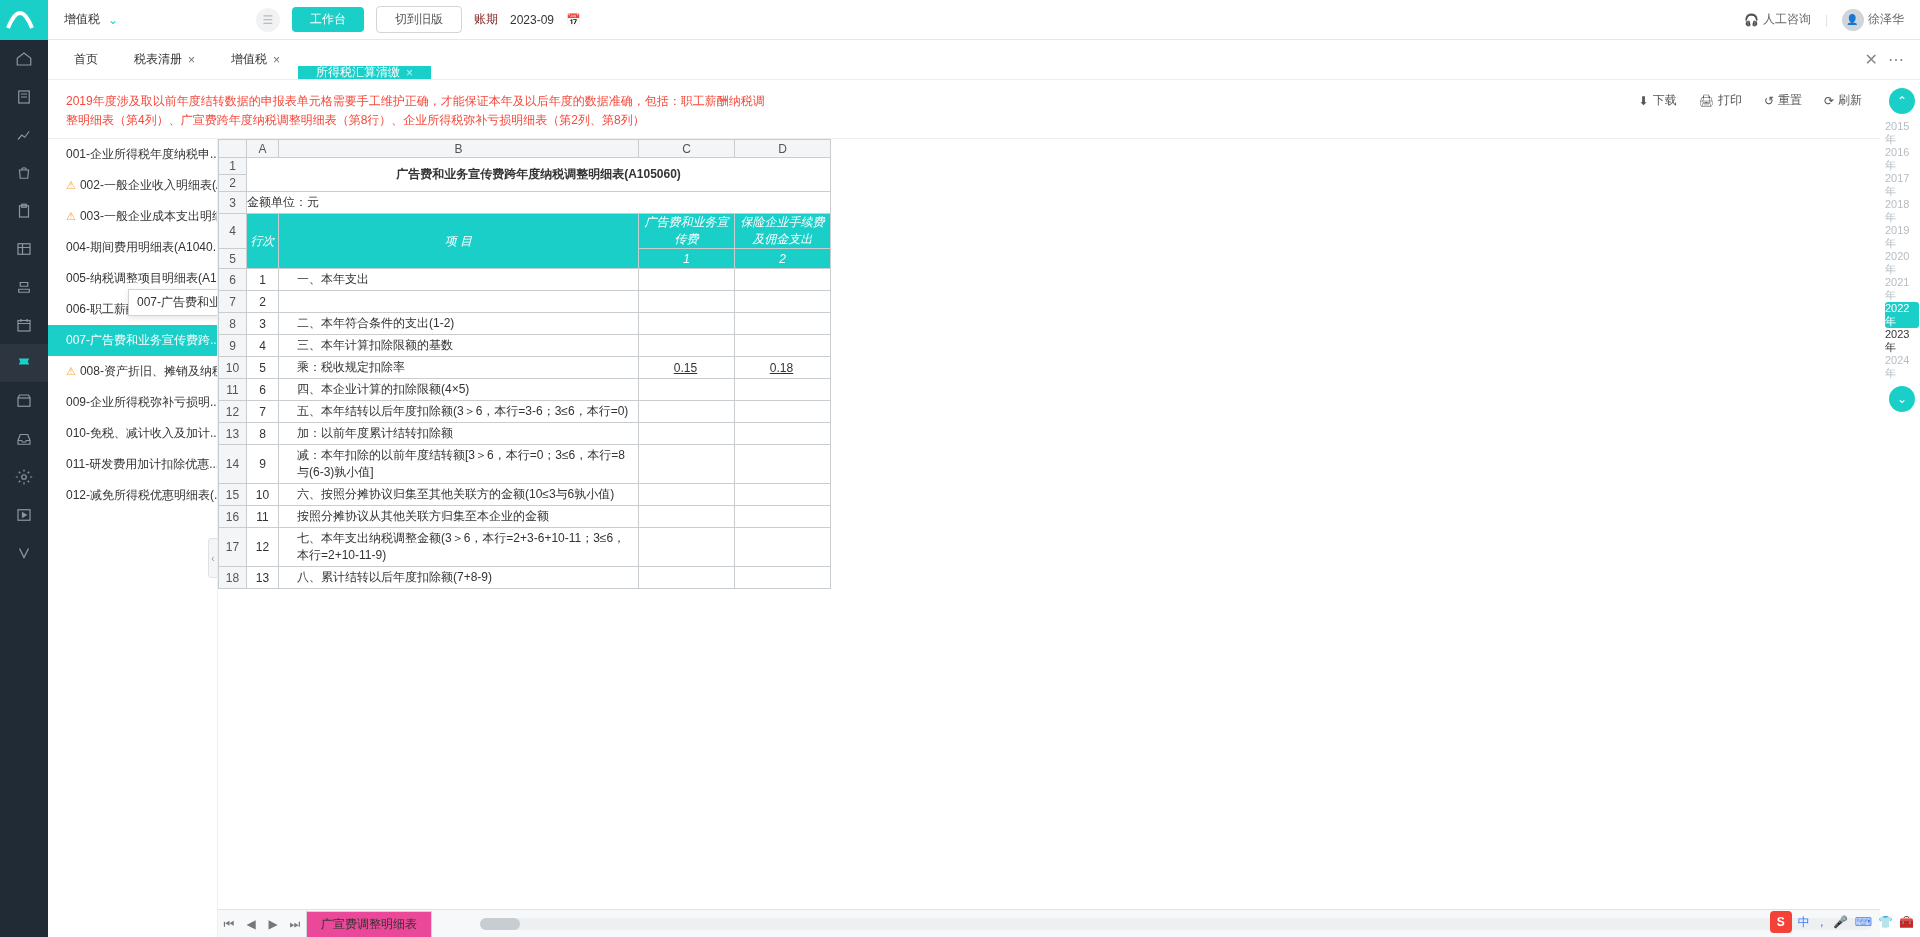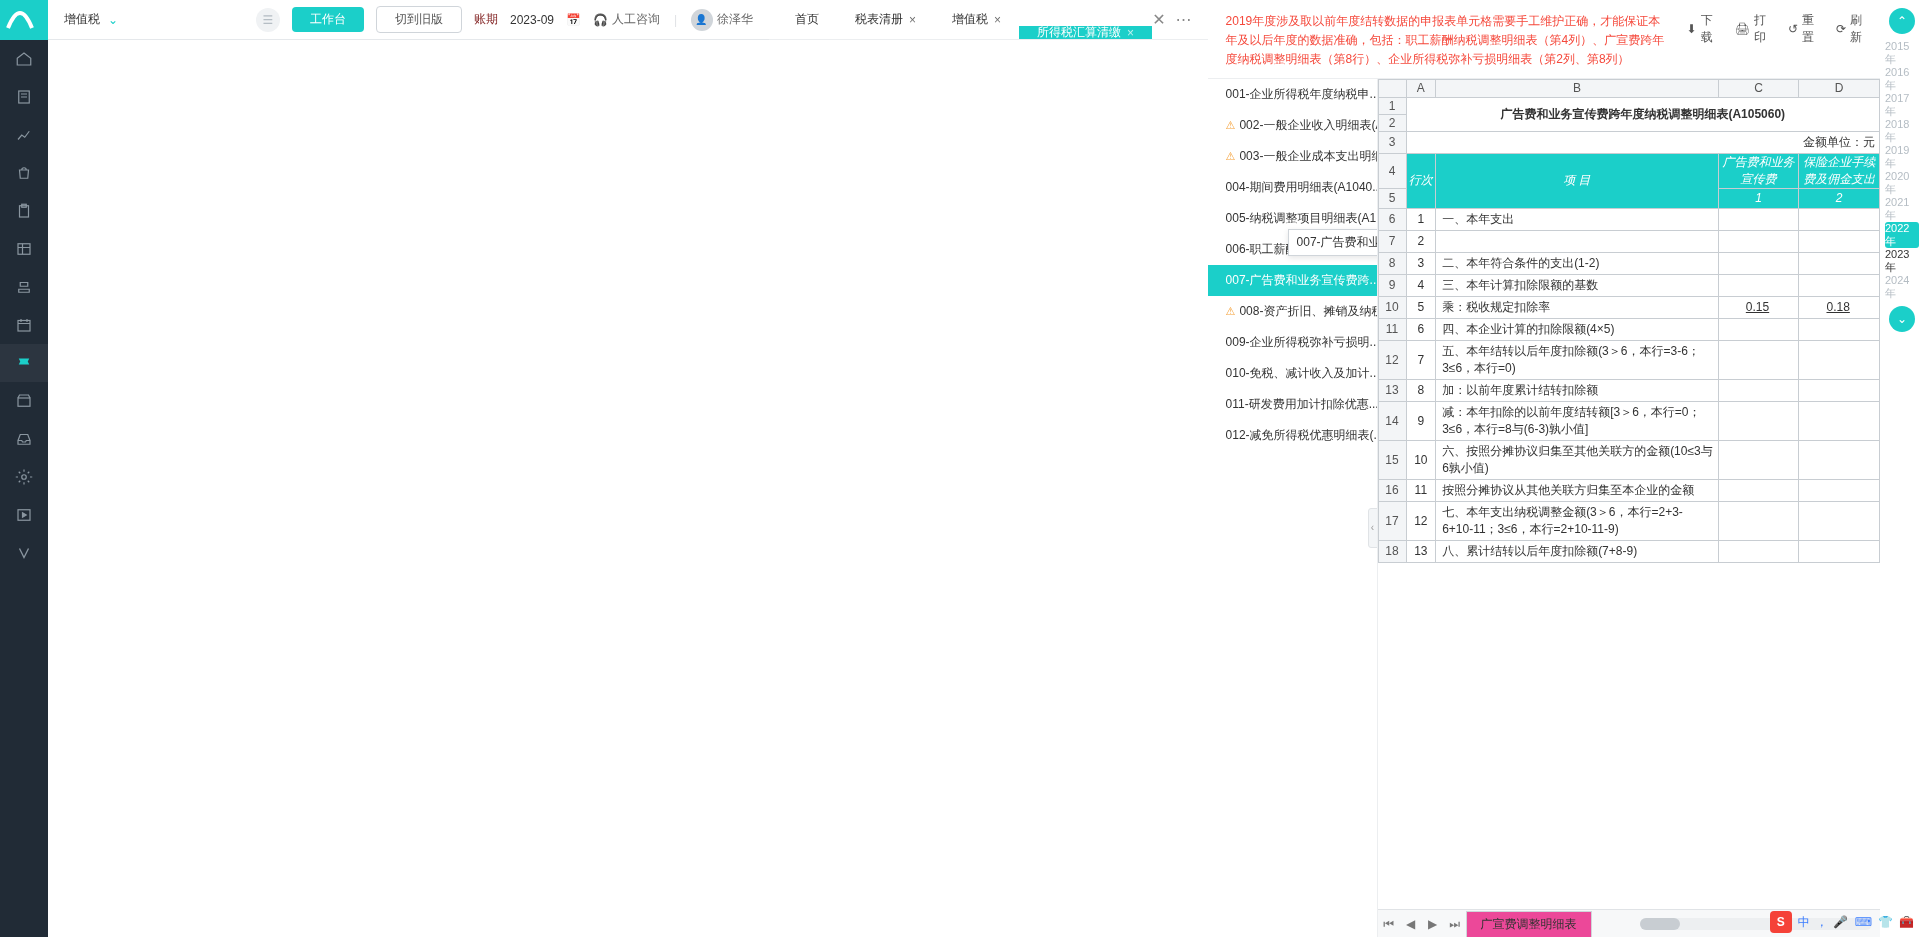--- a/index.html
+++ b/index.html
@@ -5,21 +5,21 @@
 * { margin: 0; padding: 0; box-sizing: border-box; }
 body { font-family: "Microsoft YaHei", Arial, sans-serif; font-size: 12px; color: #333; background: #fff; overflow: hidden; }
 
 .app { display: flex; height: 100vh; }
 .left-rail { width: 48px; background: linear-gradient(180deg, #1BCFC9 0%, #0FA9A3 3%, #212B36 3%, #212B36 100%); display: flex; flex-direction: column; align-items: center; padding-top: 0; }
 .rail-logo { width: 48px; height: 40px; background: #1BCFC9; display: flex; align-items: center; justify-content: center; color: #fff; }
 .rail-item { width: 48px; height: 38px; display: flex; align-items: center; justify-content: center; color: #8A96A0; cursor: pointer; }
 .rail-item.active { color: #1BCFC9; background: rgba(255,255,255,0.05); }
 .rail-item svg { width: 18px; height: 18px; }
 
-.main { flex: 1; display: flex; flex-direction: row; min-width: 0; }
+.main { flex: 1; display: flex; flex-direction: column; min-width: 0; }
 .top-header { height: 40px; border-bottom: 1px solid #E5E8EB; display: flex; align-items: center; padding: 0 16px; gap: 12px; }
 .breadcrumb-sel { display: flex; align-items: center; gap: 8px; color: #333; cursor: pointer; min-width: 180px; }
 .breadcrumb-sel .chev { color: #1BCFC9; }
 .circle-btn { width: 24px; height: 24px; border-radius: 50%; background: #F0F2F4; display: flex; align-items: center; justify-content: center; color: #B5BDC4; }
 .pill-btn { padding: 4px 18px; border-radius: 4px; cursor: pointer; }
 .pill-primary { background: #1BCFC9; color: #fff; }
 .pill-outline { border: 1px solid #D0D5DA; color: #555; background: #fff; }
 .period-label { color: #7f1d1d; }
 .period-value { color: #333; }
 .period-cal { color: #1BCFC9; }
@@ -60,25 +60,25 @@
 .grid { border-collapse: collapse; }
 .grid th, .grid td { border: 1px solid #C8CDD2; font-size: 12px; }
 .col-head-row th { background: #F3F5F7; color: #555; font-weight: normal; height: 18px; }
 .row-head { background: #F3F5F7; color: #555; text-align: center; width: 28px; min-width: 28px; max-width: 28px; }
 .corner { background: #F3F5F7; width: 28px; }
 .colA { width: 32px; text-align: center; }
 .colB { width: 360px; }
 .colC { width: 96px; }
 .colD { width: 96px; }
 .title-cell { text-align: center; font-weight: bold; font-size: 14px; height: 34px; }
-.unit-cell { text-align: right; padding-right: 4px; height: 22px; }
+.unit-cell { text-align: left; padding-right: 4px; height: 22px; }
 .thead-teal { background: #1BCFC9; color: #fff; text-align: center; height: 20px; font-style: italic; }
 .thead-teal-top { height: 28px; }
 .data-row td { height: 22px; padding: 2px 4px; }
-.data-row .colB { text-align: left; padding-left: 6px; }
+.data-row .colB { text-align: left; padding-left: 18px; }
 .data-row .colC, .data-row .colD { text-align: center; padding-right: 6px; text-decoration: underline; }
 .tall-row td { height: 38px; }
 .wrap { white-space: normal; }
 
 .sheet-tabs { height: 28px; border-top: 1px solid #E0E3E6; display: flex; align-items: center; background: #F7F8F9; }
 .sheet-nav-btn { width: 22px; text-align: center; color: #777; cursor: pointer; }
 .sheet-tab { padding: 4px 14px; background: #ec4899; border: 1px solid #D0D5DA; border-bottom: none; font-size: 12px; cursor: pointer; }
 .hscroll-track { flex: 1; margin: 0 8px; height: 12px; background: #EDEFF1; border-radius: 6px; position: relative; }
 .hscroll-thumb { position: absolute; left: 0; top: 0; height: 12px; width: 40px; background: #C8CDD2; border-radius: 6px; }
 

